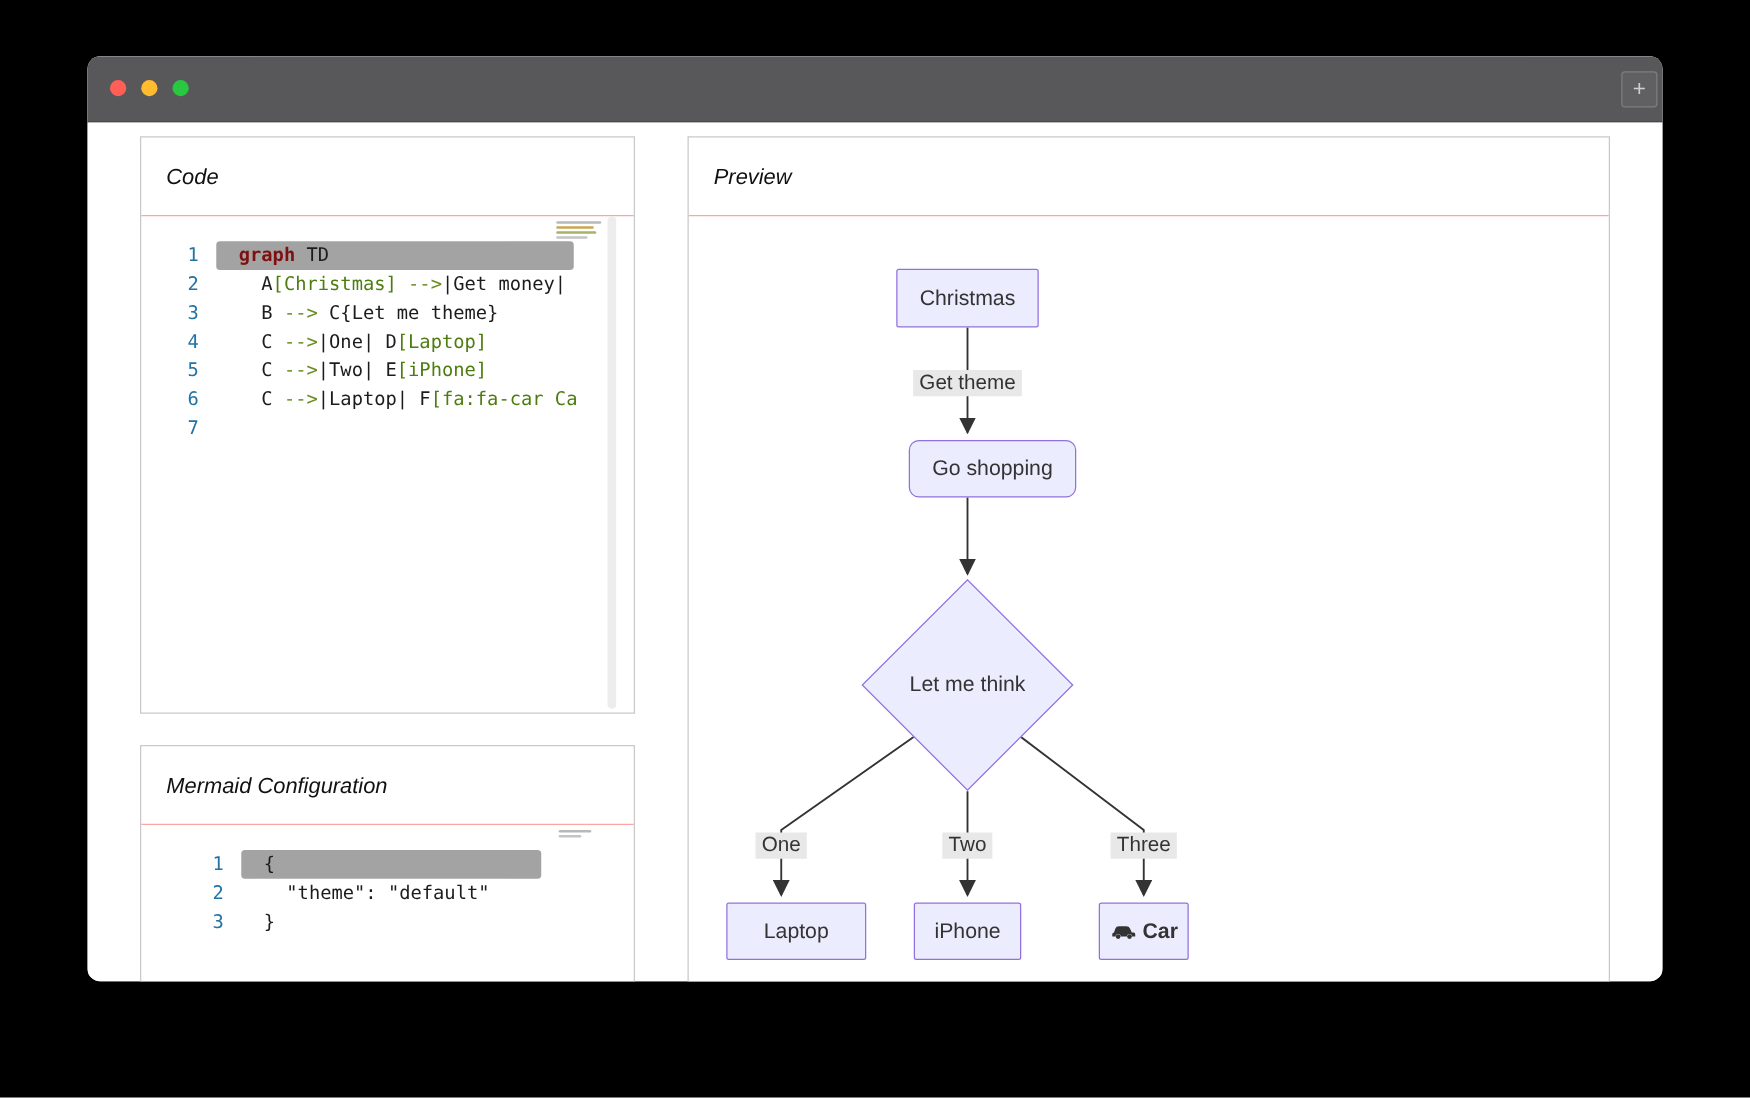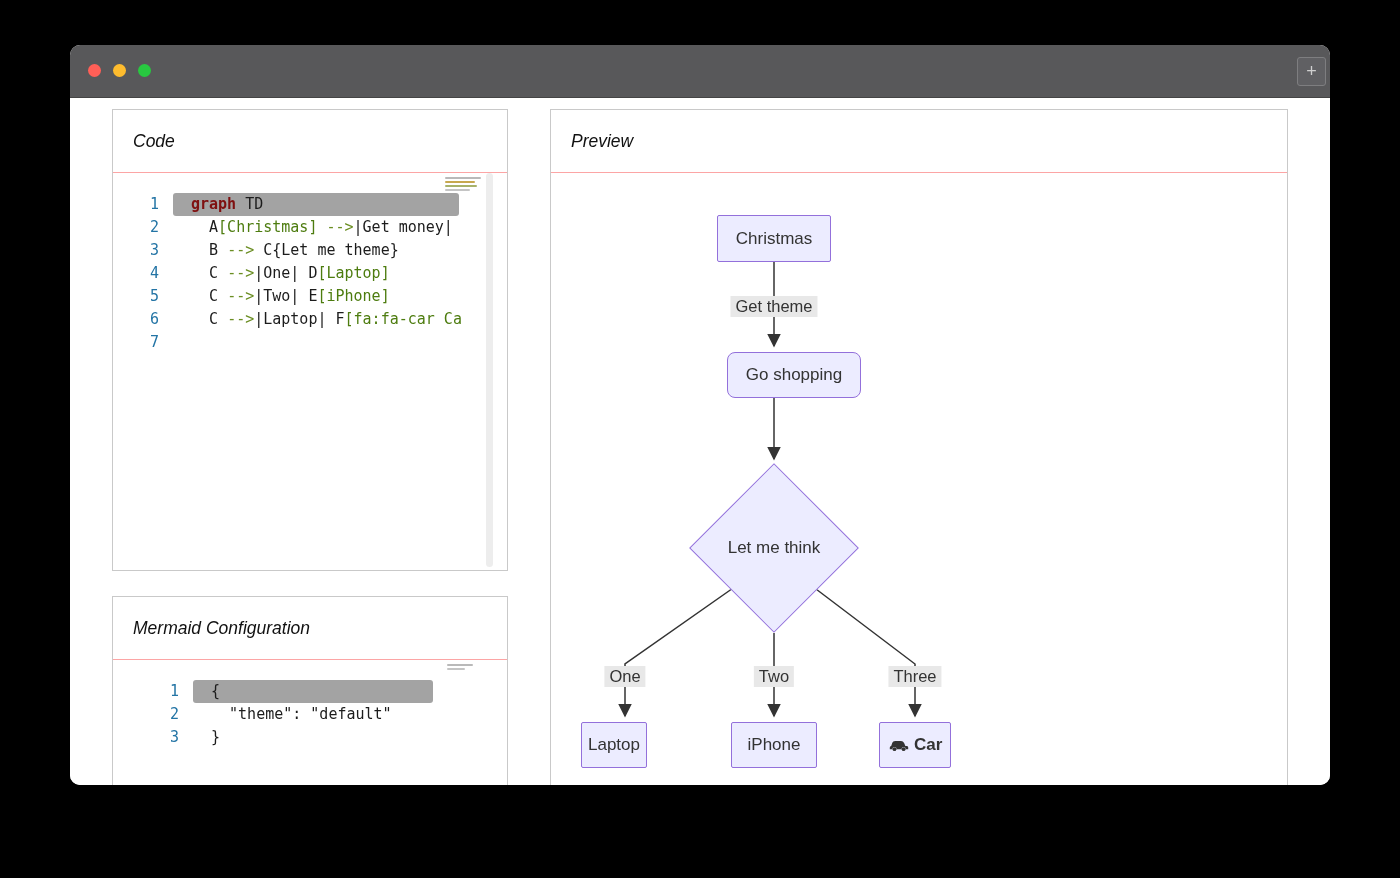--- a/index.html
+++ b/index.html
@@ -72,21 +72,21 @@
   .node-goshopping{left:156px;top:180px;width:134px;height:46px;margin-left:20px;}
   .diamond{
     position:absolute;left:163px;top:316px;width:120px;height:120px;
     background:var(--node-fill,#ECECFF);border:1px solid var(--node-border,#9370DB);
     transform:rotate(45deg);box-sizing:border-box;
   }
   .diamond-label{
     position:absolute;left:223px;top:376px;transform:translate(-50%,-50%);
     color:#333;font-size:17px;white-space:nowrap;
   }
-  .node-laptop{left:30px;top:550px;width:66px;height:46px;}
+  .node-laptop{left:30px;top:550px;width:112px;height:46px;}
   .node-iphone{left:180px;top:550px;width:86px;height:46px;}
   .node-car{left:328px;top:550px;width:72px;height:46px;gap:5px;justify-content:flex-start;padding-left:9px;font-weight:bold;}
   .edge-label{
     position:absolute;transform:translateX(-50%);background:var(--label-bg,#e8e8e8);
     color:#333;font-size:16.5px;padding:1px 5px;white-space:nowrap;
   }
   .el-getmoney{left:223px;top:124px;}
   .el-one{left:74px;top:494px;}
   .el-two{left:223px;top:494px;}
   .el-three{left:364px;top:494px;}

